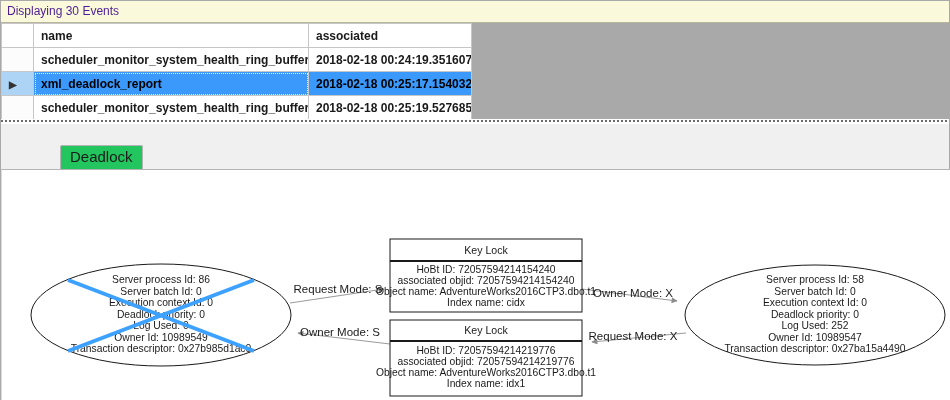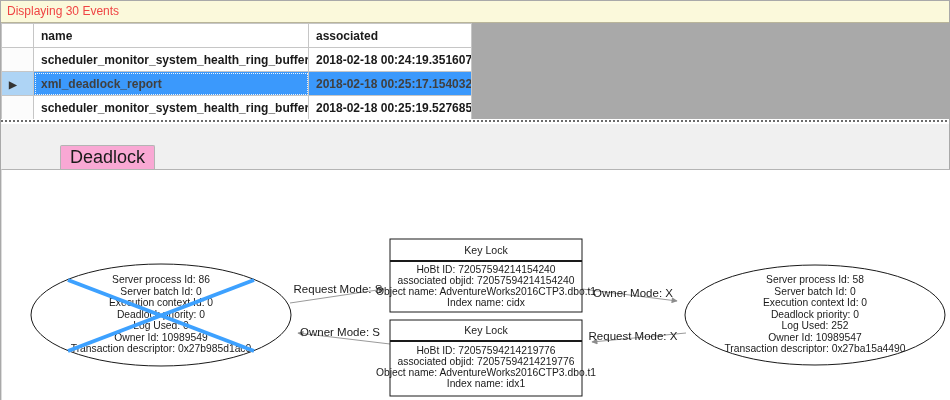--- a/index.html
+++ b/index.html
@@ -10,41 +10,41 @@
   }
   #app {
     position:relative; width:950px; height:400px;
     border:1px solid #a9a9a9; background:#f0f0f0;
   }
 
   
   .info-bar {
     position:absolute; left:0; top:0; width:100%; height:22px;
     background:#fbf9db; border-bottom:1px solid #b9b59a;
-    line-height:21px; padding-left:6px; color:#ef4444;
+    line-height:21px; padding-left:6px; color:#4c1d95;
   }
 
   
   .grid-area {
     position:absolute; left:0; top:22px; width:100%; height:96px;
     background:#a9a9a9;
   }
   table.events {
     border-collapse:collapse; table-layout:fixed; width:470px;
     background:#fff;
   }
   table.events th, table.events td {
     border:1px solid #c6c6c6; height:24px; padding:0 0 0 7px;
     text-align:left; font-weight:bold; white-space:nowrap; overflow:hidden;
   }
   col.c-sel { width:32px; }
   col.c-name { width:275px; }
   col.c-ts { width:163px; }
   td.sel { padding:0; text-align:center; background:#fcfcfc; }
-  tr.selected td { background:#3b99fc; color:#404040; }
+  tr.selected td { background:#3b99fc; color:#000000; }
   tr.selected td.sel { background:#aed4f5; color:#2b2b2b; }
   tr.selected td.focus-cell { outline:1px dotted #e9f3ff; outline-offset:-2px; }
   .row-arrow { font-size:10px; color:#333; }
 
   
   .splitter {
     position:absolute; left:0; top:118px; width:100%; height:5px; background:#fff;
     background-image:
       repeating-linear-gradient(90deg,#6b6b6b 0 2px,#fdfdfd 2px 4px);
     background-size:100% 2px; background-repeat:no-repeat; background-position:0 1px;
@@ -63,22 +63,22 @@
     background:#f0f0f0;
   }
   .tab {
     position:absolute; bottom:0; height:20px; line-height:19px;
     padding:0 9px; background:#ececec;
     border:1px solid #b4b4b4; border-bottom:none;
     border-radius:2px 2px 0 0; color:#1a1a1a; cursor:default;
   }
   .tab.inactive { left:21px;margin-left:44px; }
   .tab.active {
-    left:59px; height:24px; line-height:22px; background:#f9a8d4; z-index:3;
-    font-size:18px;
+    left:59px; height:24px; line-height:22px; background:#22c55e; z-index:3;
+    font-size:15px;
   }
 
   
   .tab-content {
     position:absolute; left:0; top:168px; width:950px; height:232px;
     background:#fff; border-top:1px solid #b4b4b4; border-left:1px solid #dcdcdc;
   }
   svg text {
     font-family:"Liberation Sans", sans-serif;
     fill:#1a1a1a;

